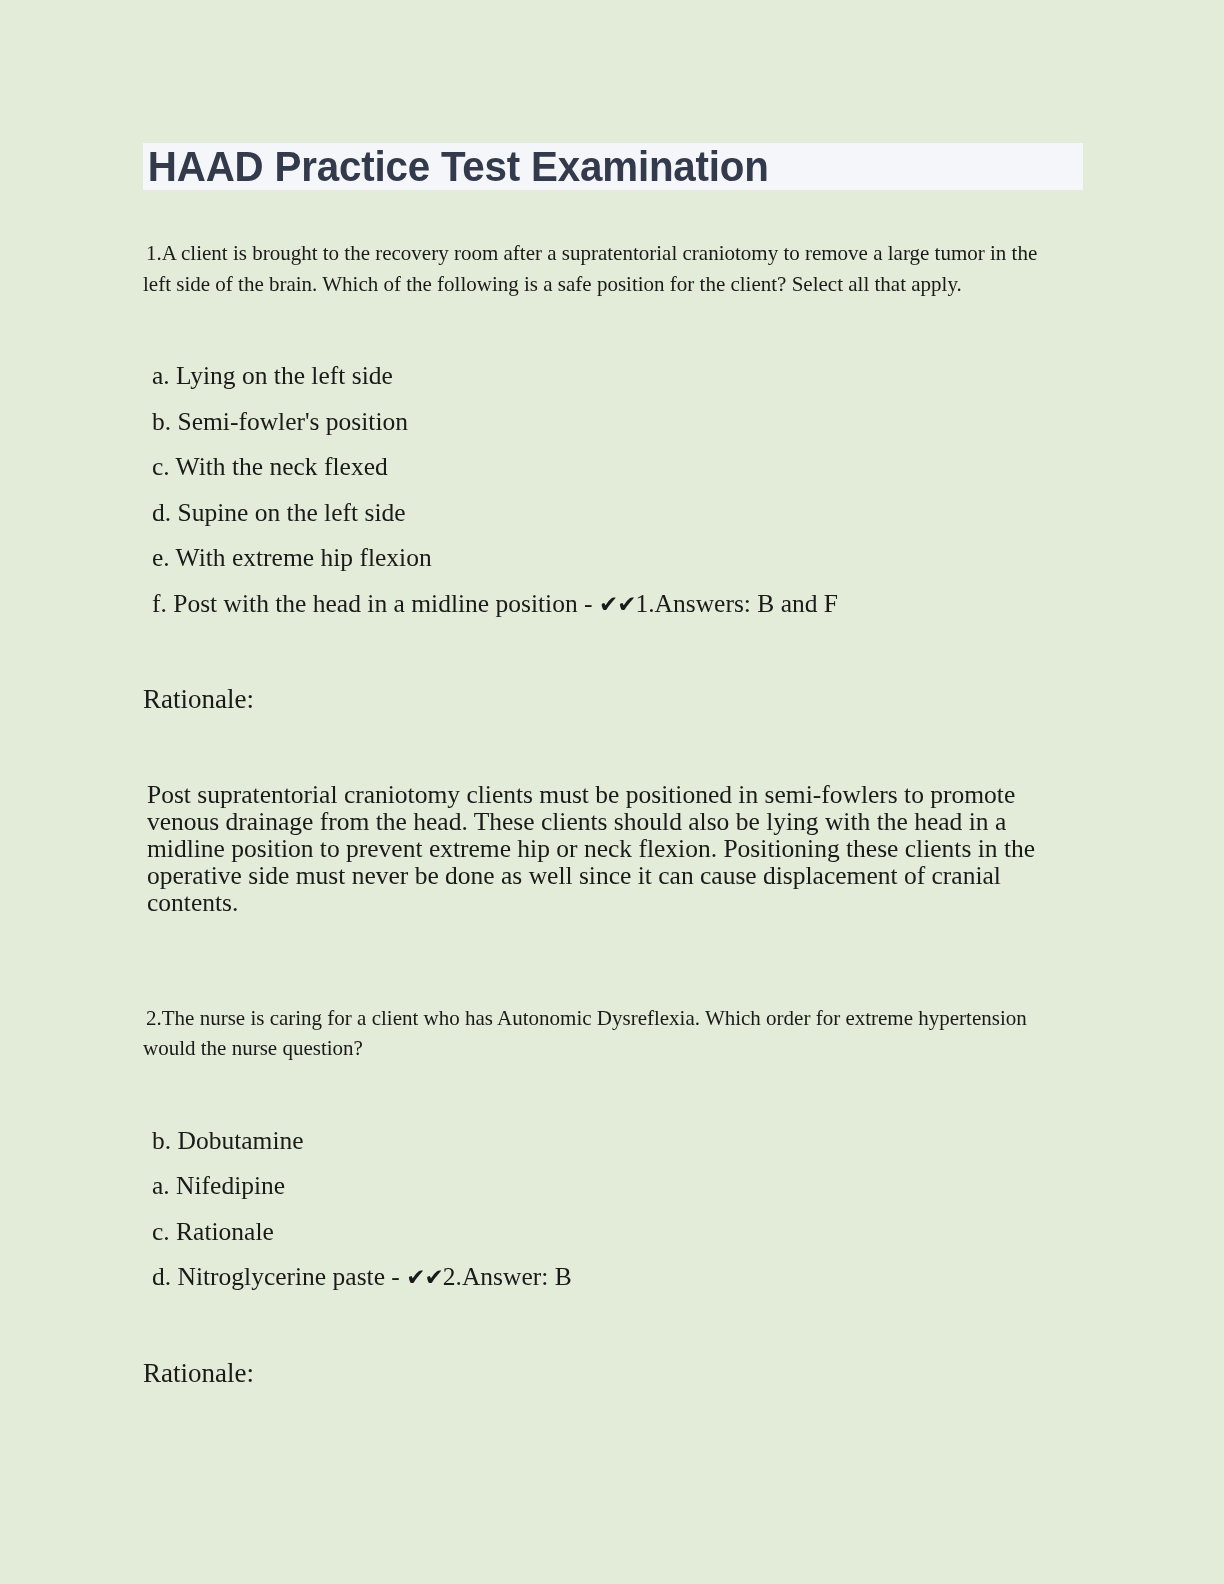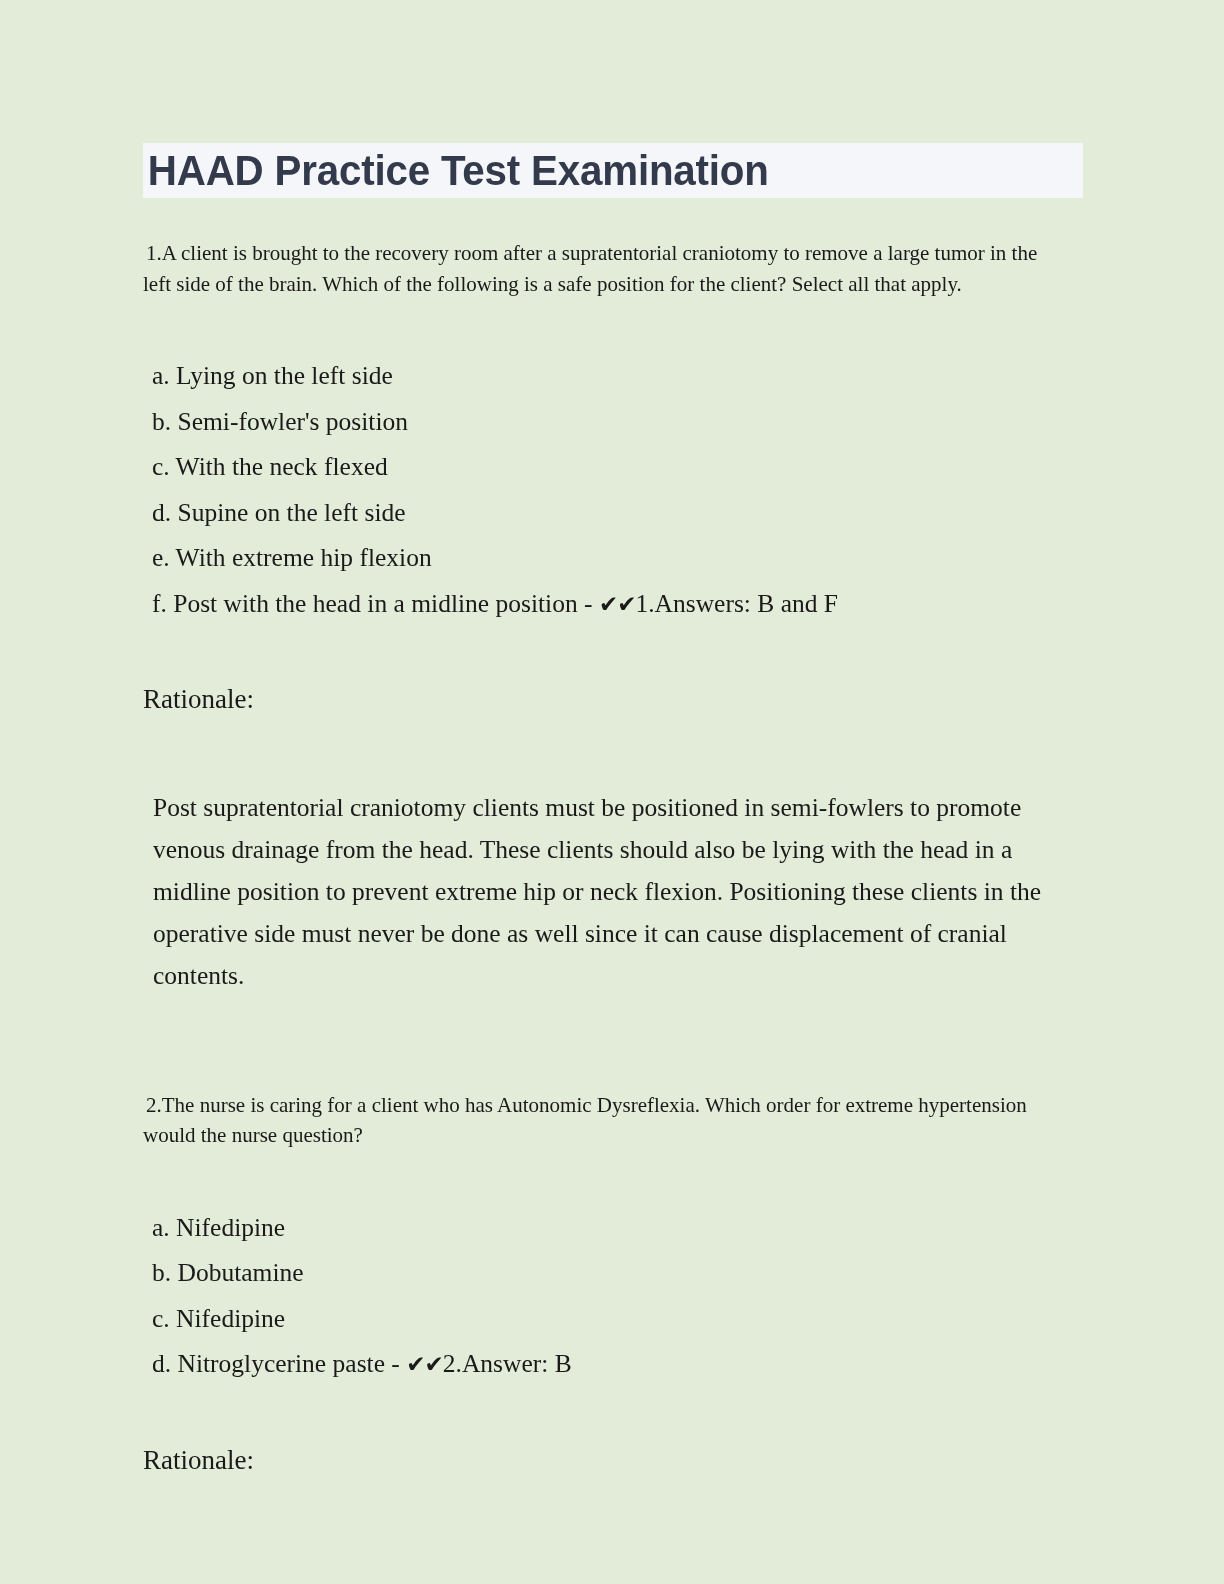--- a/index.html
+++ b/index.html
@@ -19,21 +19,21 @@
     position: relative;
     width: 1224px;
     height: 1584px;
     box-sizing: border-box;
   }
   .title-banner {
     position: absolute;
     left: 143px;
     top: 143px;
     width: 940px;
-    height: 55px;
+    height: 47px;
     background: #f4f6fa;
     display: flex;
     align-items: center;
   }
   .doc-title {
     font-family: "Liberation Sans Narrow", "Liberation Sans", sans-serif;
     font-weight: bold;
     font-size: 42px;
     line-height: 1;
     letter-spacing: -0.2px;
@@ -83,22 +83,22 @@
     letter-spacing: -1px;
   }
   .rationale-label {
     font-size: 27px;
     line-height: 30.5px;
     margin: 0;
     padding-top: 56px;
   }
   .rationale-body {
     font-size: 25.5px;
-    line-height: 42px;
-    margin: 10px;
+    line-height: 27px;
+    margin: 4px;
     padding-top: 62px;
     font-family: Liberation Serif, serif;
   }
   .q2-spacer {
     padding-top: 43px;
   }
 </style>
 </head>
 <body>
 
@@ -123,23 +123,23 @@
       </div>
 
       <p class="rationale-label">Rationale:</p>
       <p class="para rationale-body">Post supratentorial craniotomy clients must be positioned in semi-fowlers to promote venous drainage from the head. These clients should also be lying with the head in a midline position to prevent extreme hip or neck flexion. Positioning these clients in the operative side must never be done as well since it can cause displacement of cranial contents.</p>
     </div>
 
     <div class="q2-spacer">
       <p class="para q-text q-block">2.The nurse is caring for a client who has Autonomic Dysreflexia. Which order for extreme hypertension would the nurse question?</p>
 
       <div class="options">
+        <p class="option">b. Dobutamine</p>
         <p class="option">a. Nifedipine</p>
-        <p class="option">b. Dobutamine</p>
-        <p class="option">c. Nifedipine</p>
+        <p class="option">c. Rationale</p>
         <p class="option"><span>d. Nitroglycerine paste - </span><span class="check-mark">✔✔</span><span>2.Answer: B</span></p>
       </div>
 
       <p class="rationale-label">Rationale:</p>
     </div>
 
   </div>
 </div>
 
 </body></html>

